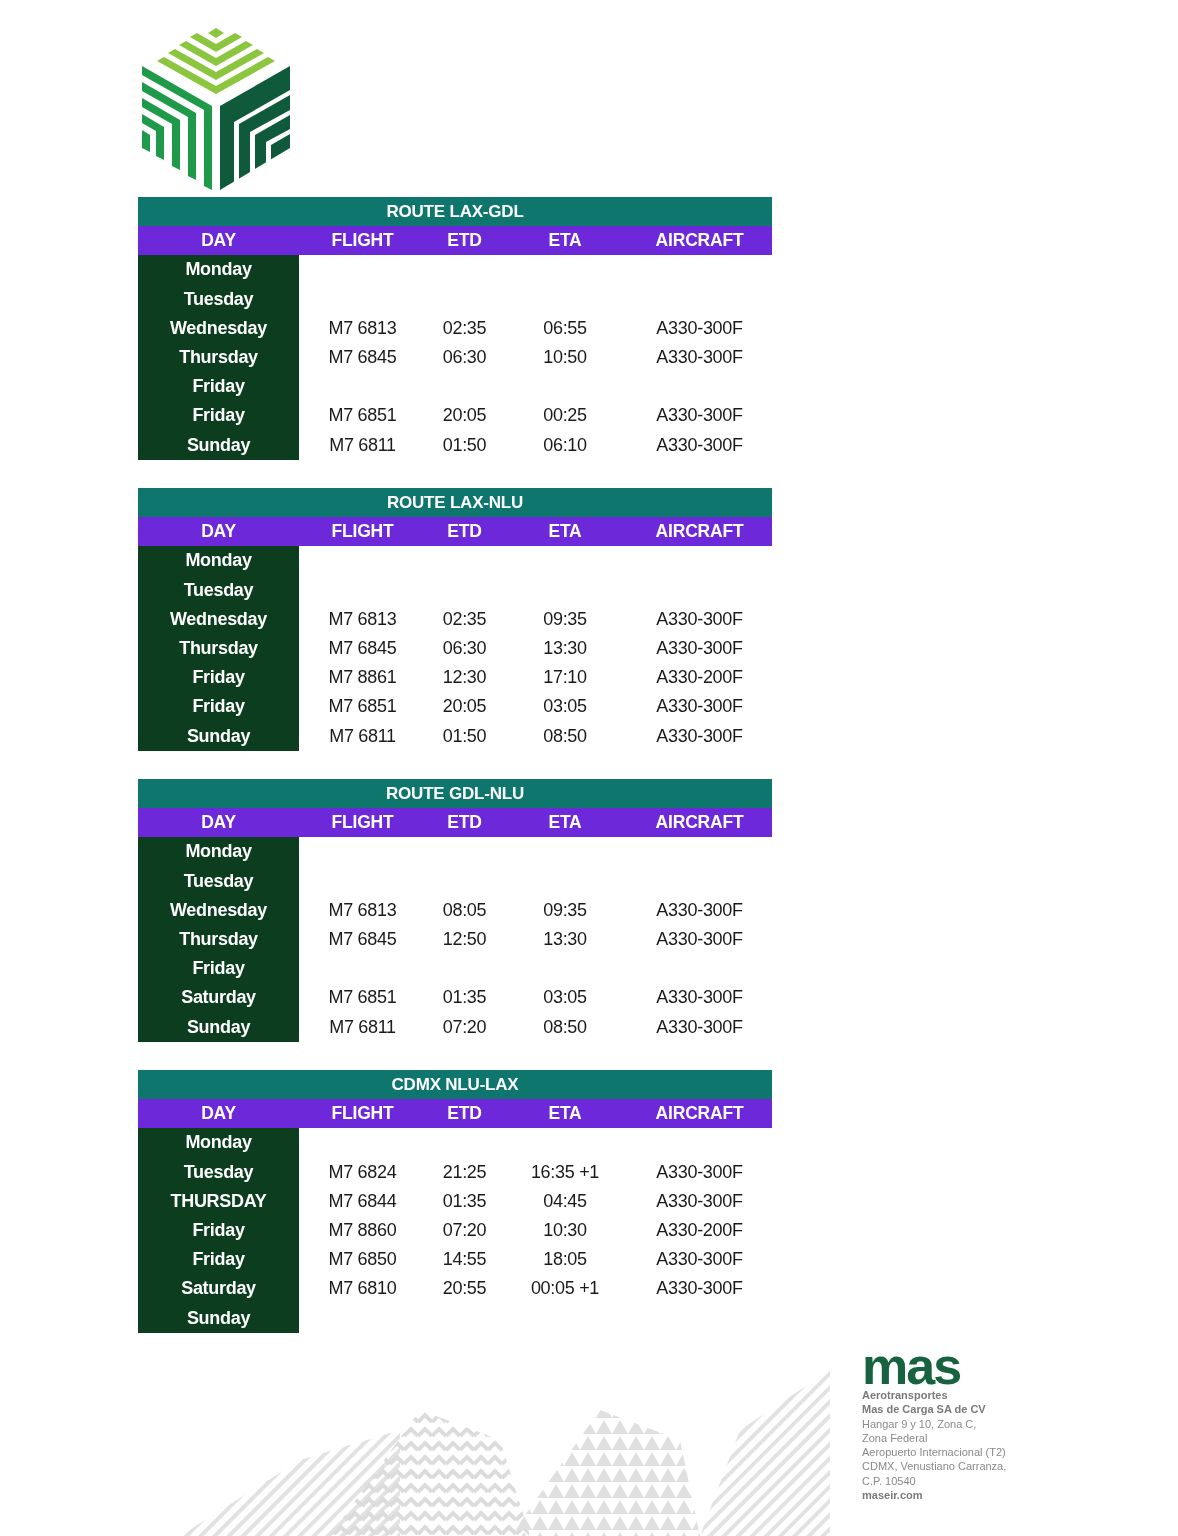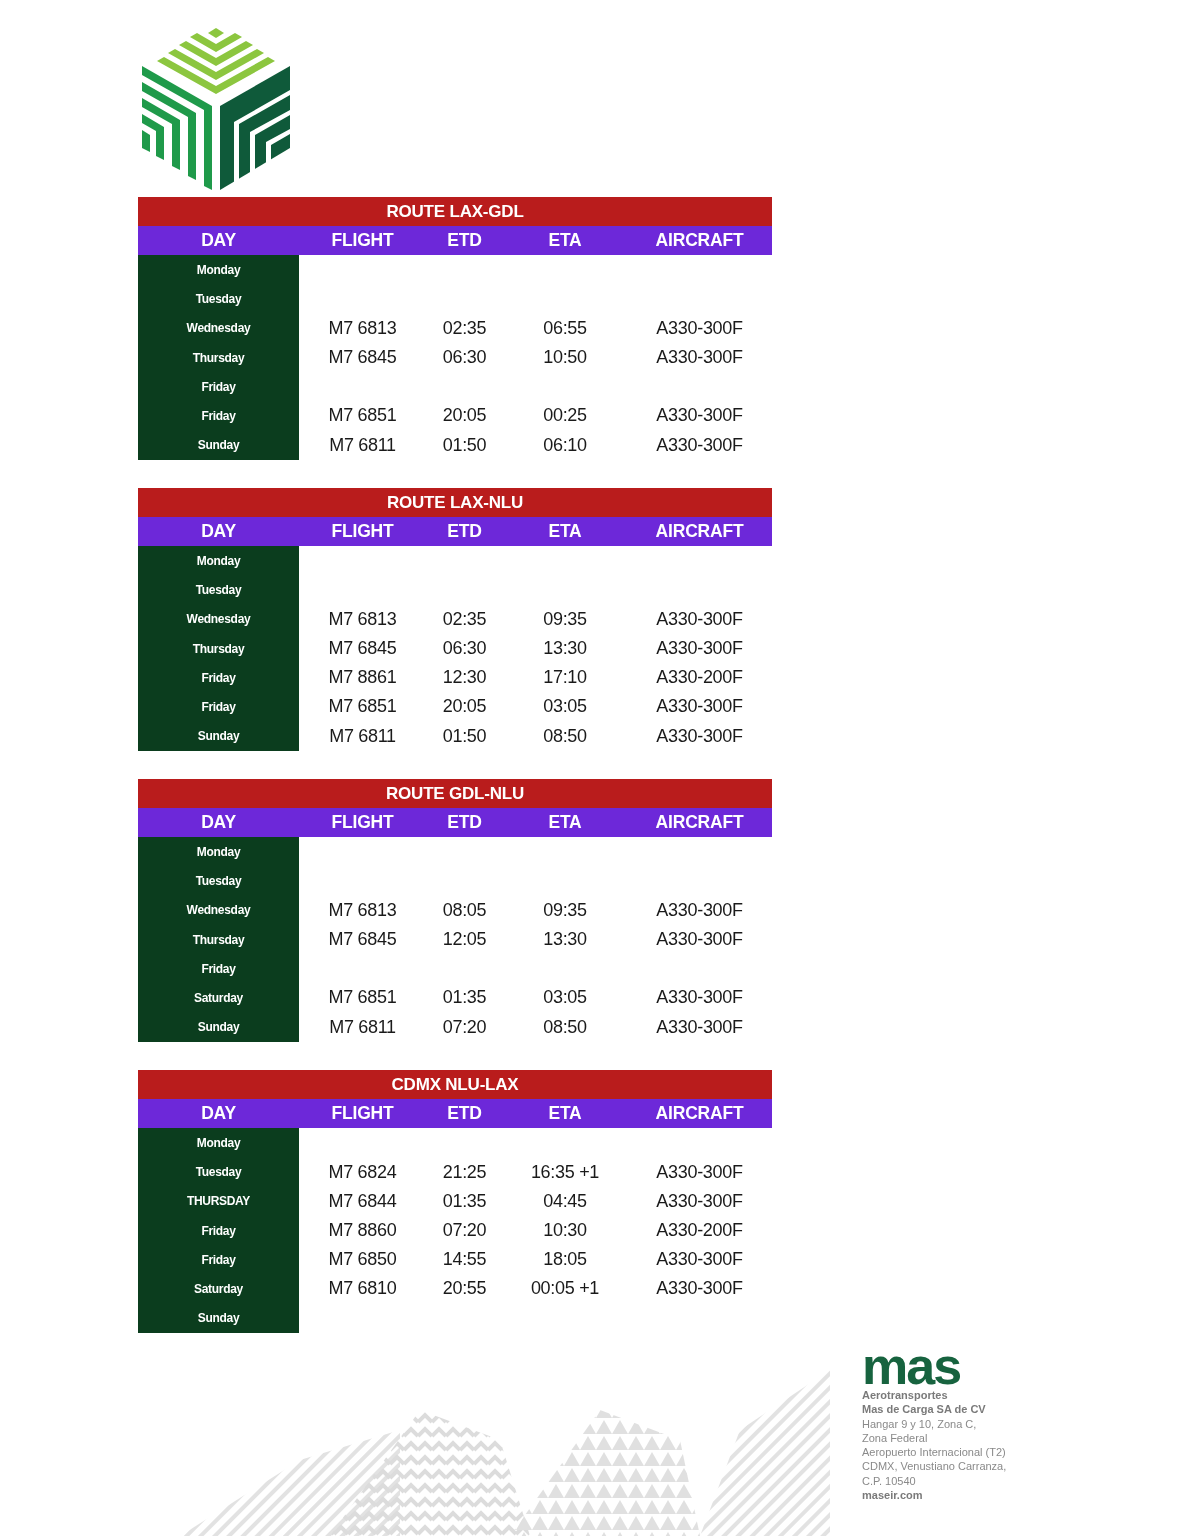--- a/index.html
+++ b/index.html
@@ -8,26 +8,26 @@
       background: #ffffff;
       font-family: "Liberation Sans", "DejaVu Sans", sans-serif;
     }
     .logo { position: absolute; left: 138px; top: 24px; width: 156px; height: 172px; }
     .route-table {
       position: absolute; left: 138px; width: 634px;
       border-collapse: collapse; table-layout: fixed;
     }
     .route-table td, .route-table th { padding: 0; height: 29.2px; text-align: center; white-space: nowrap; }
     .route-title th {
-      background: #b91c1c; color: #ffffff; font-weight: bold; font-size: 17px; letter-spacing: -0.2px;
+      background: #0f766e; color: #ffffff; font-weight: bold; font-size: 17px; letter-spacing: -0.2px;
     }
     .col-head th {
       background: #6d28d9; color: #ffffff; font-weight: bold; font-size: 17.5px; letter-spacing: -0.2px;
     }
-    .day-cell { background: #0b3d1e; color: #ffffff; font-weight: bold; font-size: 12px; letter-spacing: -0.3px; }
+    .day-cell { background: #0b3d1e; color: #ffffff; font-weight: bold; font-size: 18px; letter-spacing: -0.3px; }
     .val-cell { color: #1a1a1a; font-size: 18px; letter-spacing: -0.3px; }
     col.c-day { width: 161px; }
     col.c-flight { width: 127px; }
     col.c-etd { width: 77px; }
     col.c-eta { width: 124px; }
     col.c-air { width: 145px; }
 
     .footer-brand { position: absolute; left: 840px; top: 1344px; margin-left: 22px; }
     .brand-word {
       font-family: "Liberation Sans", sans-serif; font-weight: bold; color: #17633f;
@@ -246,21 +246,21 @@
   <tr>
         <td class="day-cell">Wednesday</td>
         <td class="val-cell">M7 6813</td>
         <td class="val-cell">08:05</td>
         <td class="val-cell">09:35</td>
         <td class="val-cell">A330-300F</td>
       </tr>
   <tr>
         <td class="day-cell">Thursday</td>
         <td class="val-cell">M7 6845</td>
-        <td class="val-cell">12:05</td>
+        <td class="val-cell">12:50</td>
         <td class="val-cell">13:30</td>
         <td class="val-cell">A330-300F</td>
       </tr>
   <tr>
         <td class="day-cell">Friday</td>
         <td class="val-cell"></td>
         <td class="val-cell"></td>
         <td class="val-cell"></td>
         <td class="val-cell"></td>
       </tr>

